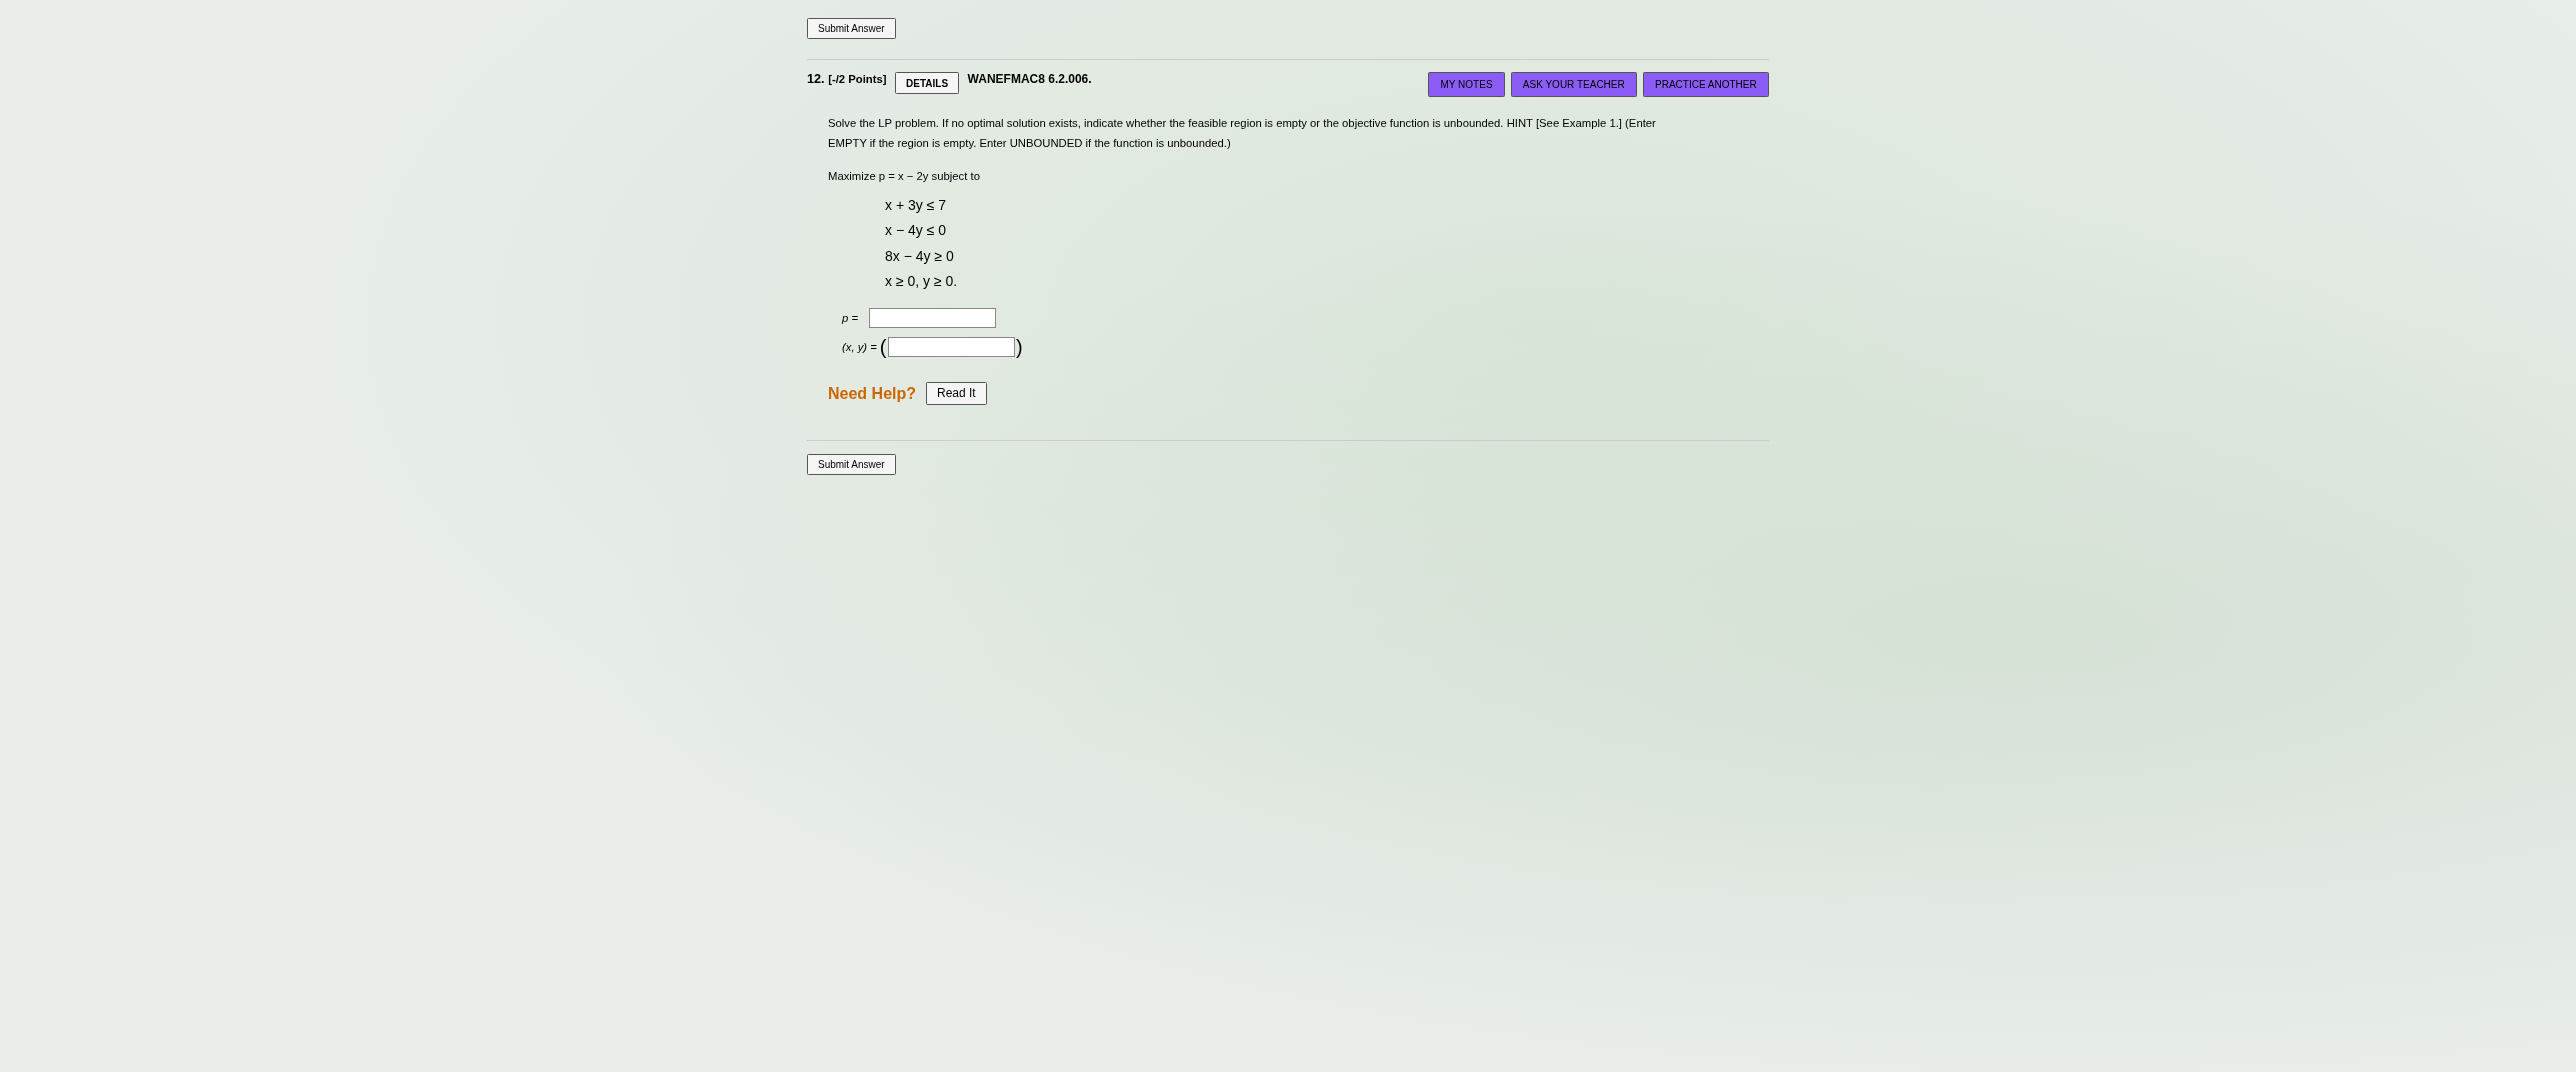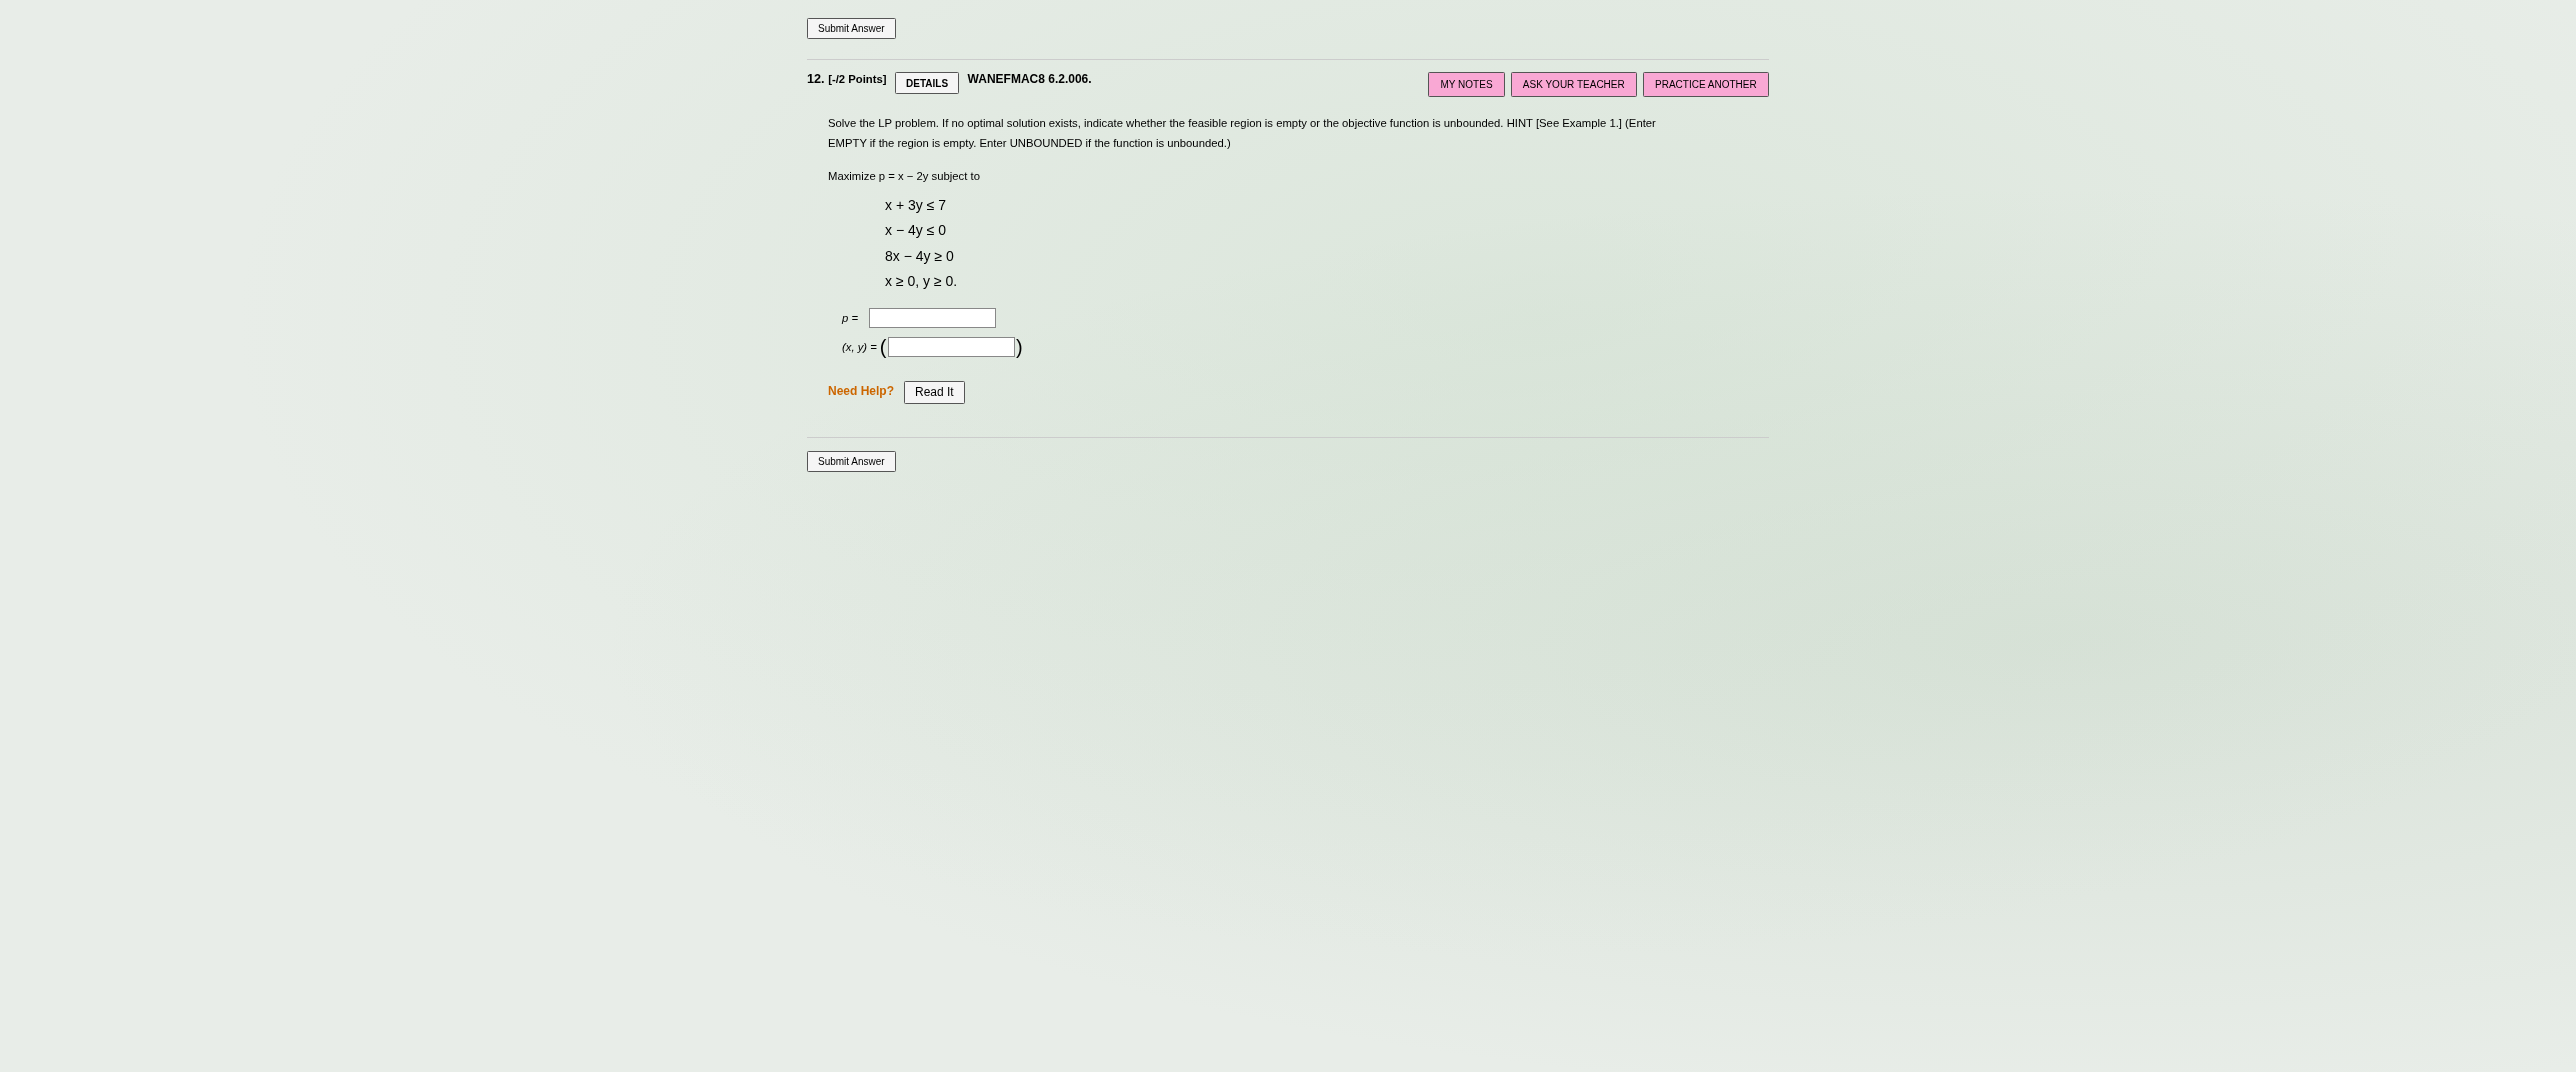--- a/index.html
+++ b/index.html
@@ -68,21 +68,21 @@
     }
 
     .header-actions {
       display: flex;
       gap: 5.7px;
       margin-left: auto;
     }
 
     .action-btn {
       border: 0.7px solid #555;
-      background: #f9a8d4;
+      background: #8b5cf6;
       padding: 5.7px 11.3px;
       font-size: 10px;
       cursor: pointer;
       border-radius: 1.4px;
       font-weight: 500;
       white-space: nowrap;
     }
 
     .question-body {
       padding: 7px 21px 14px 21px;
@@ -172,21 +172,21 @@
       display: flex;
       align-items: center;
       gap: 10px;
       margin-top: 17px;
       margin-bottom: 14px;
     }
 
     .need-help-text {
       color: #cc6600;
       font-weight: bold;
-      font-size: 12px;
+      font-size: 16px;
     }
 
     .read-it-btn {
       border: 0.7px solid #555;
       background: #f5f5f5;
       padding: 3.5px 10px;
       font-size: 12px;
       cursor: pointer;
       border-radius: 1.4px;
     }

